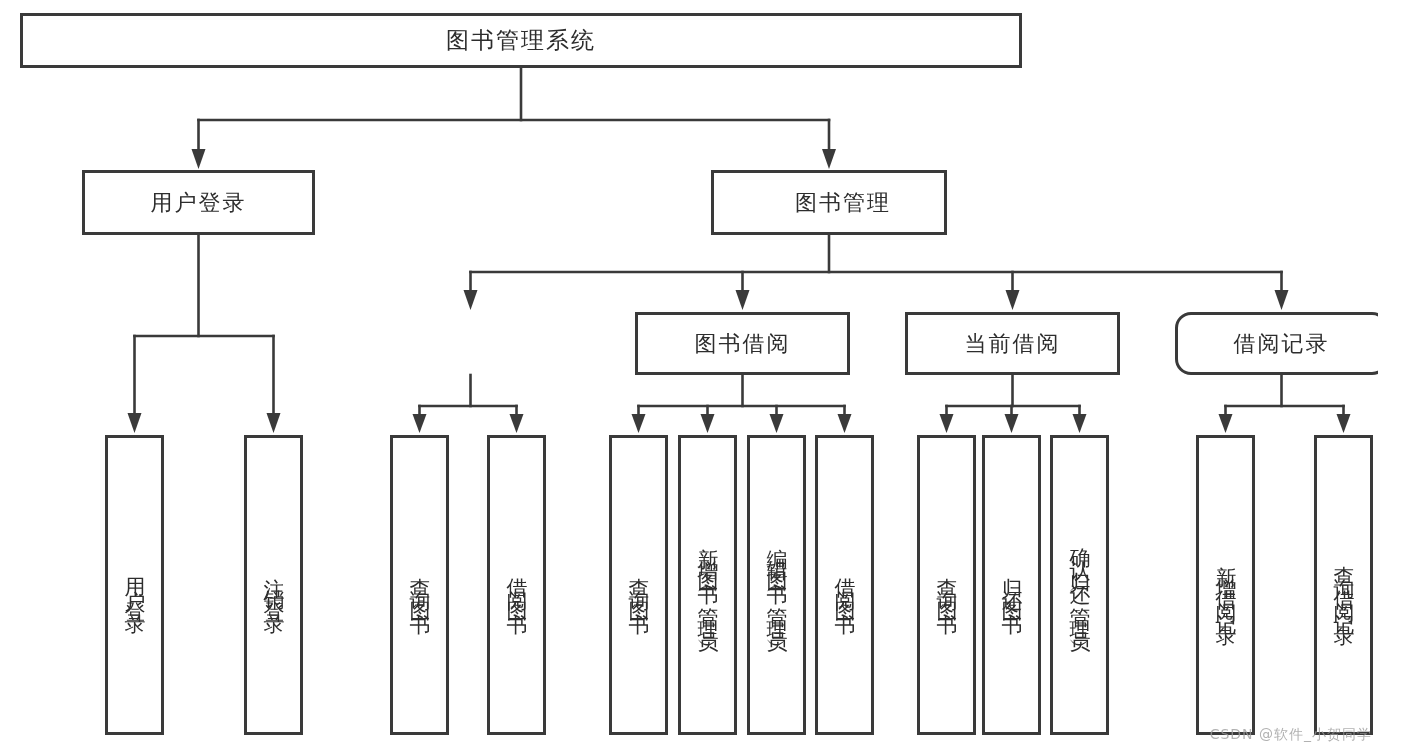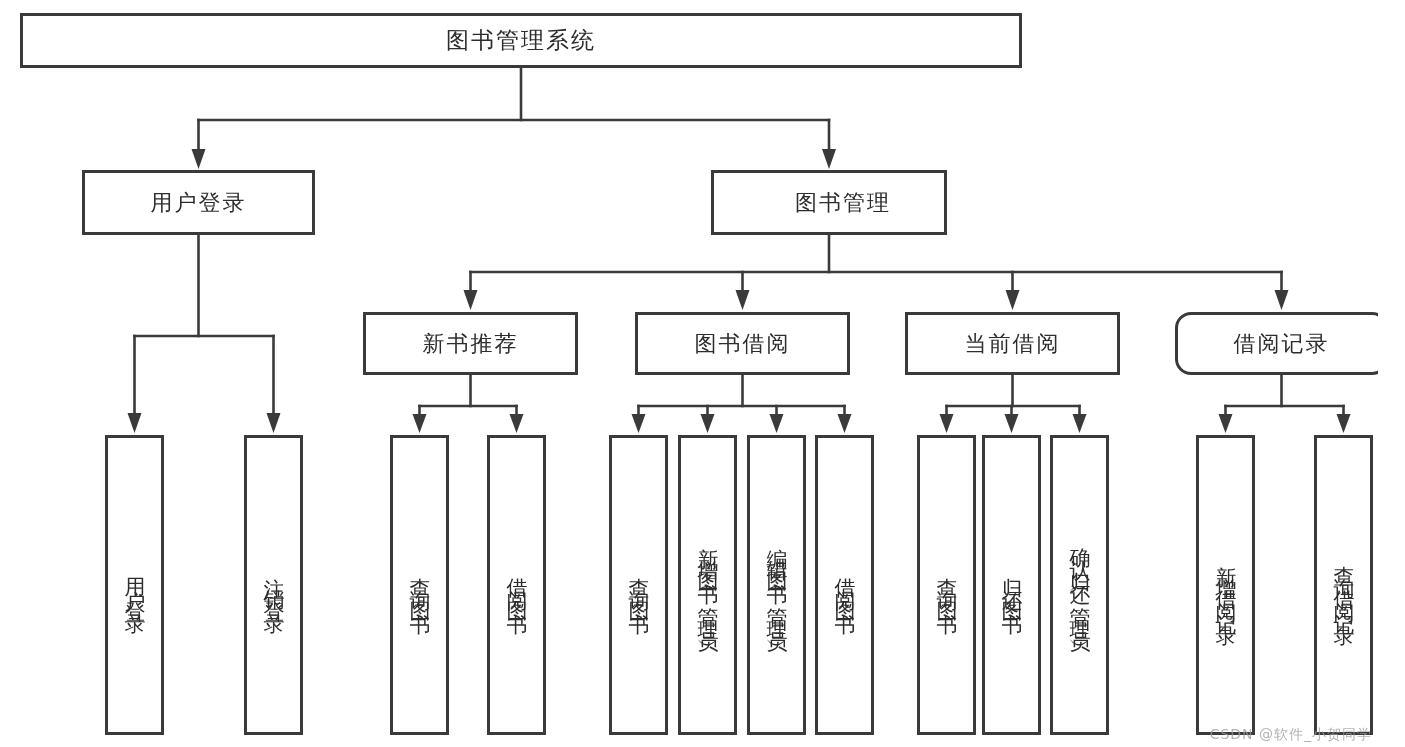--- a/index.html
+++ b/index.html
@@ -170,23 +170,20 @@
     <span>图书管理系统</span>
   </div>
 
   <div class="hbox l2a">
     <span>用户登录</span>
   </div>
   <div class="hbox l2b">
     <span>图书管理</span>
   </div>
 
-  <div class="hbox l3a">
-    <span>新书推荐</span>
-  </div>
   <div class="hbox l3c">
     <span>当前借阅</span>
   </div>
   <div class="hbox l3b">
     <span>图书借阅</span>
   </div>
   <div class="hbox l3d">
     <span>借阅记录</span>
   </div>
 

